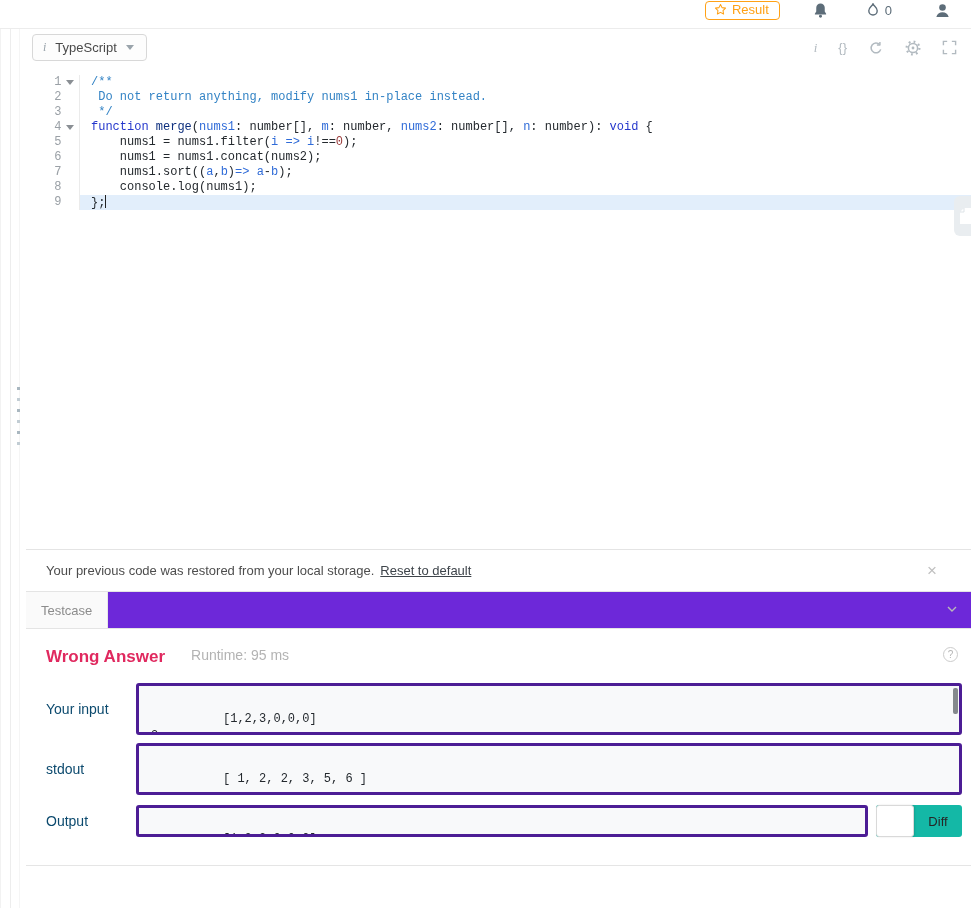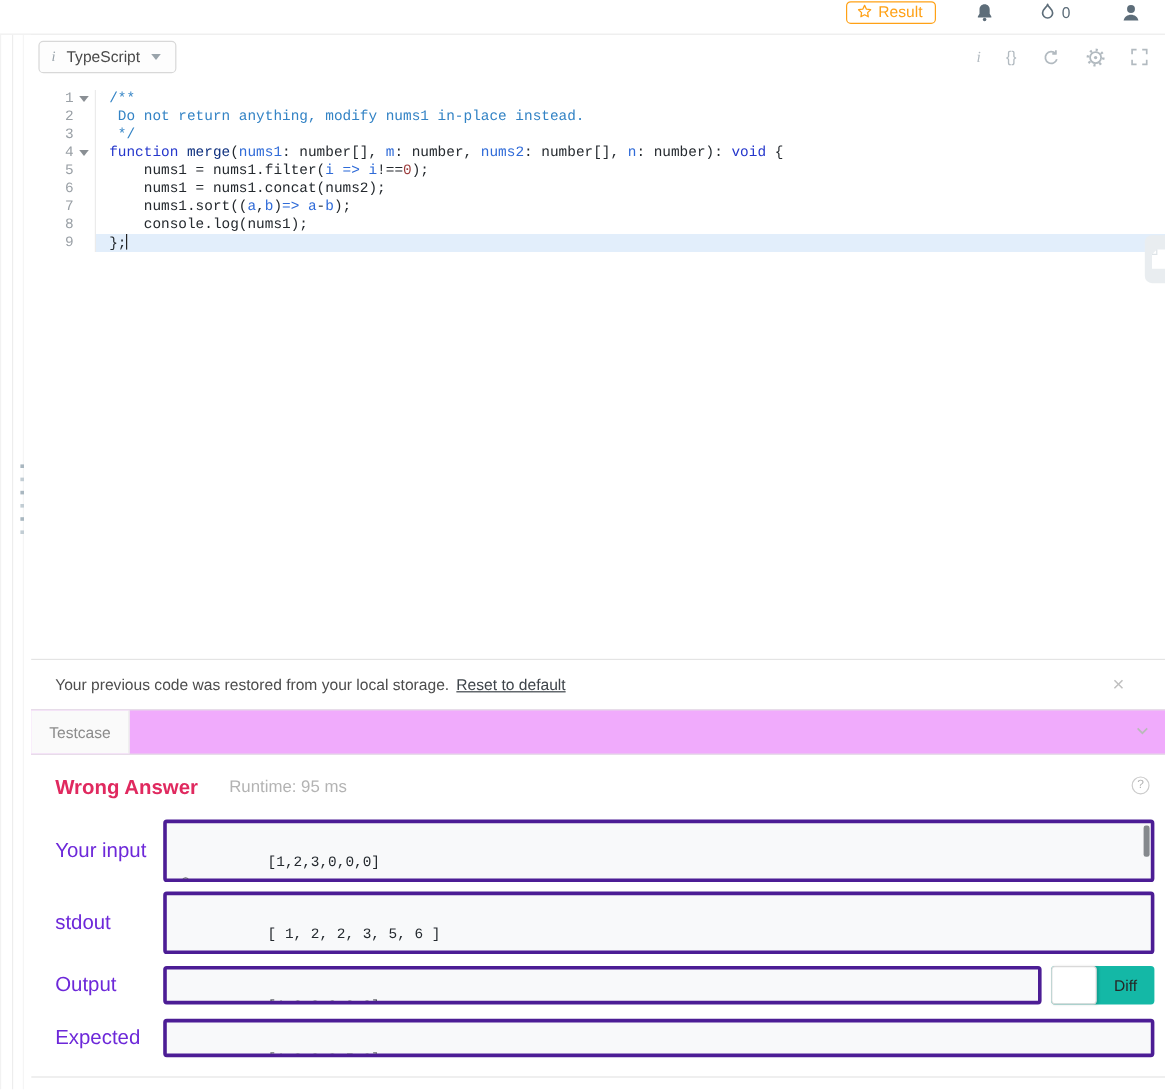--- a/index.html
+++ b/index.html
@@ -52,34 +52,34 @@
   .caret { display:inline-block; width:1px; height:13px; background:#222; vertical-align:-2px; }
   .copy-btn { position:absolute; top:130px; right:-15px; width:32px; height:40px; background:#e9edf0; border:none; border-radius:6px; display:flex; align-items:center; justify-content:flex-start; padding-left:5px; cursor:pointer; }
 
   
   .notice { height:41px; display:flex; align-items:center; padding:0 30px 0 20px; background:#fff; }
   .notice-text { font-size:13px; color:#4d4d4d; }
   .notice-link { font-size:13px; color:#3e444a; text-decoration:underline; margin-left:6px; cursor:pointer; }
   .notice-close { margin-left:auto; color:#c0c0c0; font-size:17px; line-height:1; background:none; border:none; cursor:pointer; padding:0 4px; }
 
   
-  .tabbar { height:38px; border-top:1px solid #e4e4e4; border-bottom:1px solid #e4e4e4; display:flex; align-items:stretch; background:#f0abfc; position:relative; }
+  .tabbar { height:38px; border-top:1px solid #e4e4e4; border-bottom:1px solid #e4e4e4; display:flex; align-items:stretch; background:#6d28d9; position:relative; }
   .tab { display:flex; align-items:center; padding:0 15px; font-size:13px; cursor:pointer; }
   .tab.inactive { color:#8c8c8c; background:#fafafa; border-right:1px solid #e8e8e8; }
   .tab.active { color:#262626; background:#fff; border-left:1px solid #e4e4e4; border-right:1px solid #e4e4e4; margin-bottom:-1px; margin-left:-1px; }
   .tabbar-chevron { position:absolute; right:12px; top:10px; color:#b9b9b9; background:none; border:none; cursor:pointer; }
 
   
   .results { padding:18px 9px 16px 20px; border-bottom:1px solid #e5e5e5; background:#fff; }
   .status-row { display:flex; align-items:flex-start; height:24px; margin-bottom:12px; padding-right:4px; }
   .status { font-size:17px; font-weight:bold; color:#e0295f; }
   .runtime { font-size:14px; color:#b3b3b3; margin-left:26px; }
   .help-circle { margin-left:auto; width:15px; height:15px; border:1px solid #cccccc; border-radius:50%; color:#b5b5b5; font-size:10px; line-height:13px; text-align:center; background:#fff; cursor:pointer; }
   .res-row { display:flex; align-items:center; }
-  .res-label { flex:none; width:90px; font-size:17px; color:#6d28d9; }
+  .res-label { flex:none; width:90px; font-size:14px; color:#0c4a6e; }
   .res-box { flex:1; position:relative; background:#f8f9fa; border:3px solid #4c1d95; border-radius:3px; font-family:"Liberation Mono", monospace; font-size:12px; color:#24292e; white-space:pre; overflow:hidden; }
   .res-box.tall { height:52px; padding:8px 12px; line-height:17px; }
   .res-box.short { height:32px; padding:7px 12px; line-height:16px; }
   .scroll-thumb { position:absolute; top:2px; right:1px; width:5px; height:26px; background:#85898d; border-radius:2px; }
   .gap8 { margin-bottom:8px; } .gap10 { margin-bottom:10px; } .gap12 { margin-bottom:12px; }
   .diff-toggle { flex:none; width:86px; height:32px; margin-left:8px; background:#14b8a6; border-radius:3px; display:flex; align-items:center; cursor:pointer; }
   .diff-knob { width:38px; height:32px; background:#fff; border:1px solid #d9d9d9; border-radius:3px; box-shadow:1px 0 2px rgba(0,0,0,0.12); }
   .diff-label { flex:1; text-align:center; font-size:13px; color:#262626; }
 
   svg { display:block; }
@@ -296,22 +296,16 @@
         <span class="res-label">Output</span>
         <div class="res-box short">
           <span>[1,2,3,0,0,0]</span>
         </div>
         <div class="diff-toggle">
           <span class="diff-knob"></span>
           <span class="diff-label">Diff</span>
         </div>
       </div>
 
-      <div class="res-row">
-        <span class="res-label">Expected</span>
-        <div class="res-box short">
-          <span>[1,2,2,3,5,6]</span>
-        </div>
-      </div>
 
     </div>
   </div>
 </div>
 
 </body></html>

